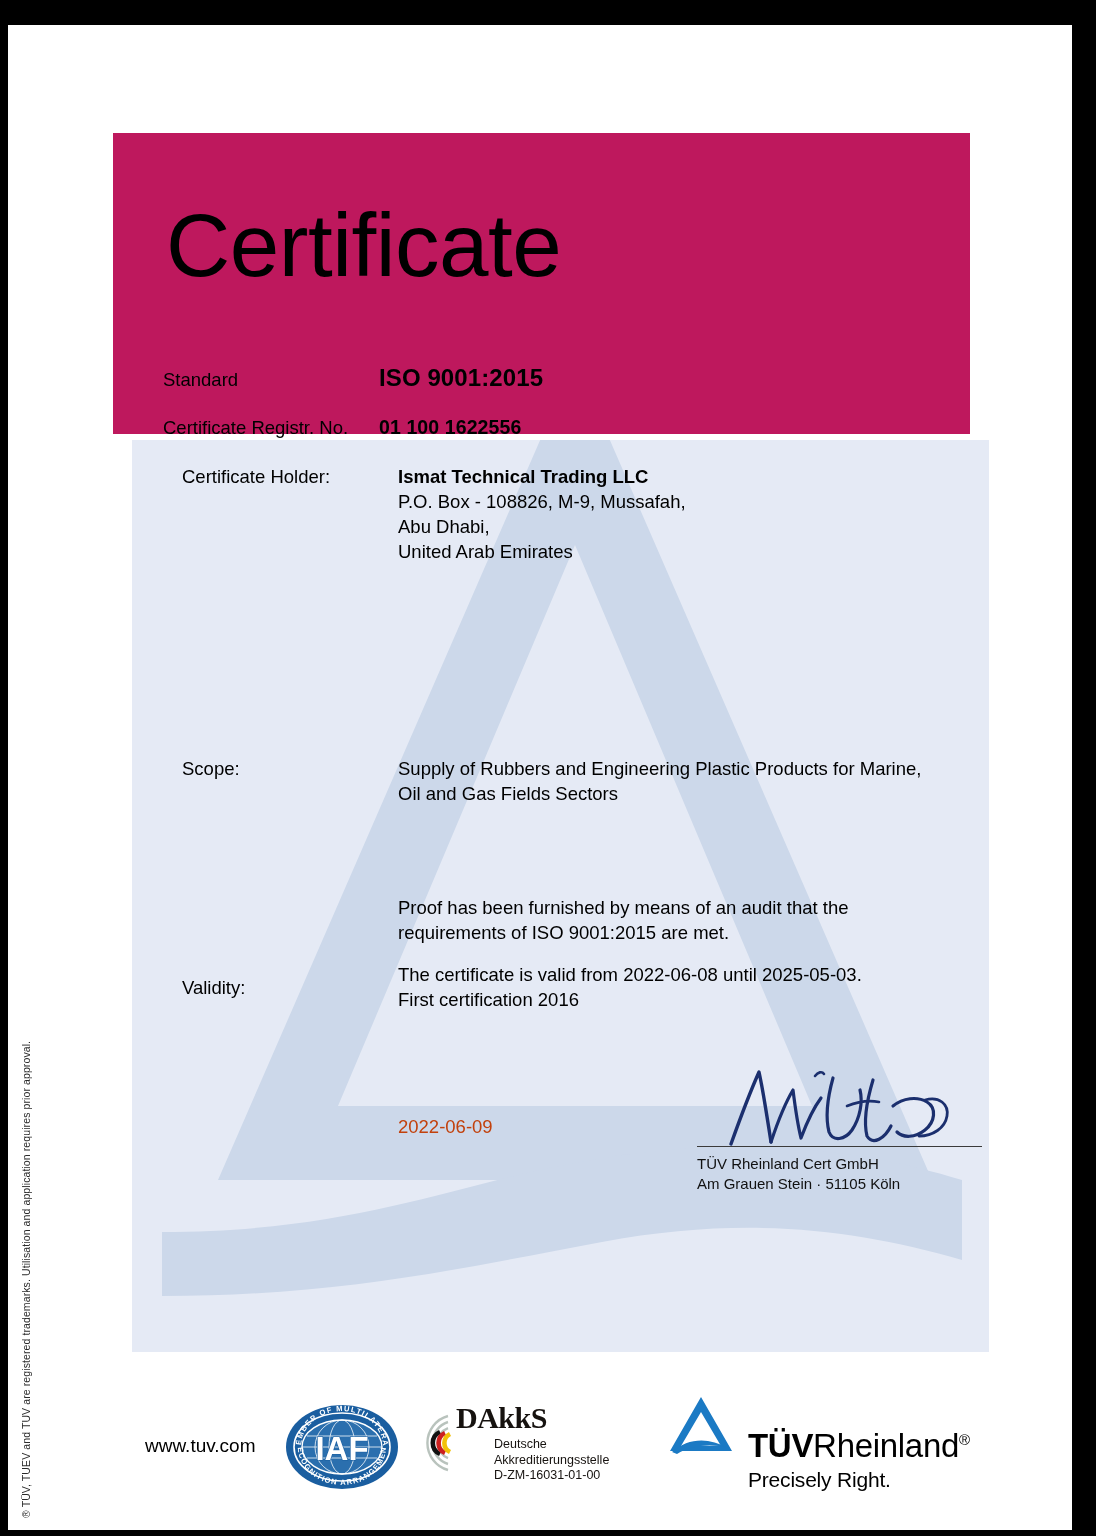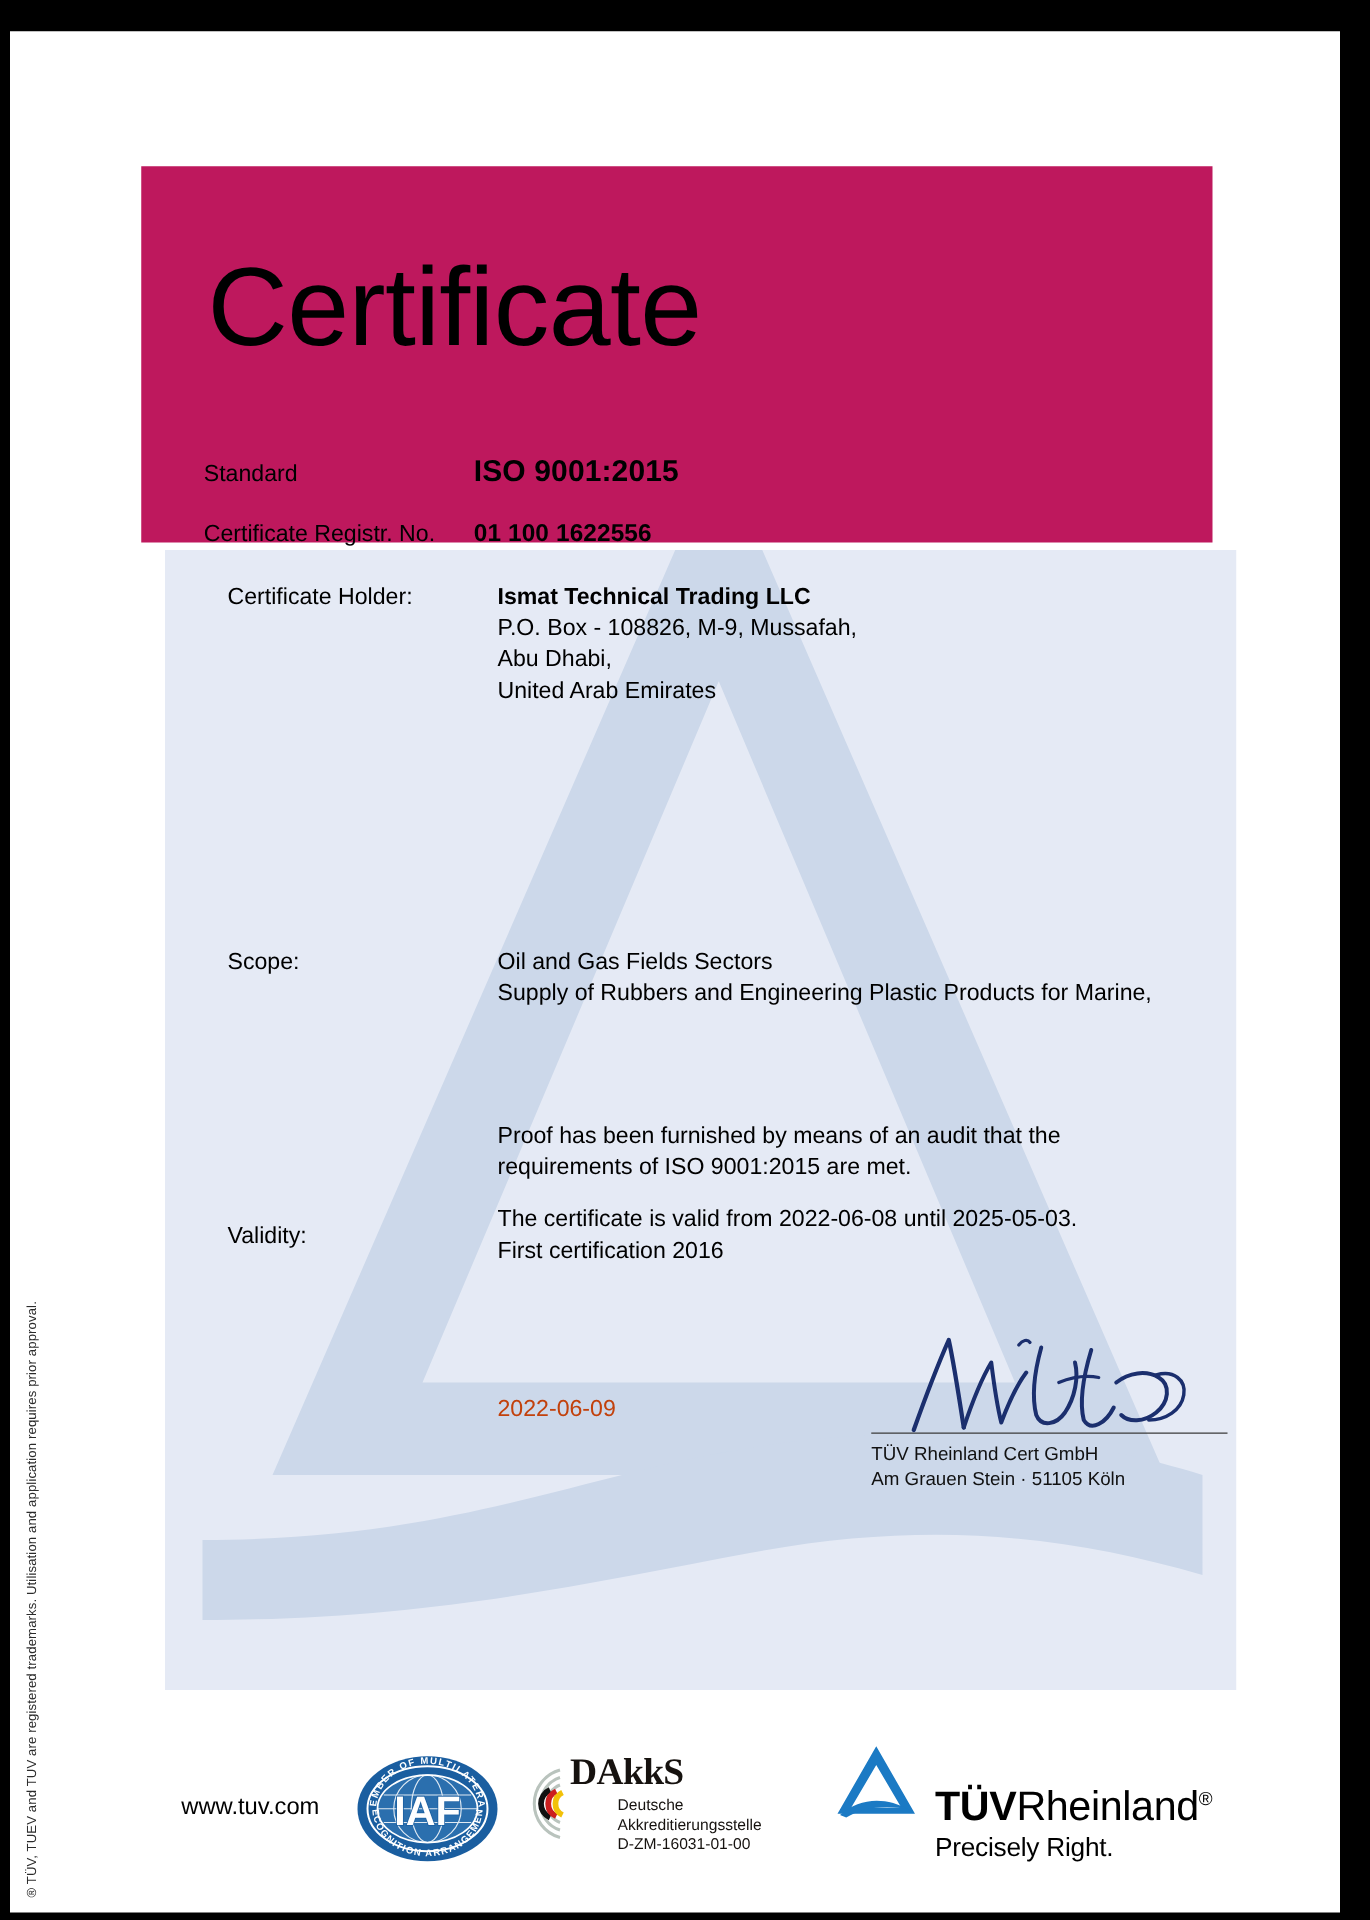--- a/index.html
+++ b/index.html
@@ -294,22 +294,22 @@
           <span class="strong">Ismat Technical Trading LLC</span>
           <span class="ln">P.O. Box - 108826, M-9, Mussafah,</span>
           <span class="ln">Abu Dhabi,</span>
           <span class="ln">United Arab Emirates</span>
         </div>
       </div>
 
       <div class="brow" id="row-scope">
         <div class="lbl">Scope:</div>
         <div class="val">
+          <span class="ln">Supply of Rubbers and Engineering Plastic Products for Marine,</span>
           <span class="ln">Oil and Gas Fields Sectors</span>
-          <span class="ln">Supply of Rubbers and Engineering Plastic Products for Marine,</span>
         </div>
       </div>
 
       <div class="brow" id="row-proof">
         <div class="lbl"></div>
         <div class="val">
           <span class="ln">Proof has been furnished by means of an audit that the</span>
           <span class="ln">requirements of ISO 9001:2015 are met.</span>
         </div>
       </div>

